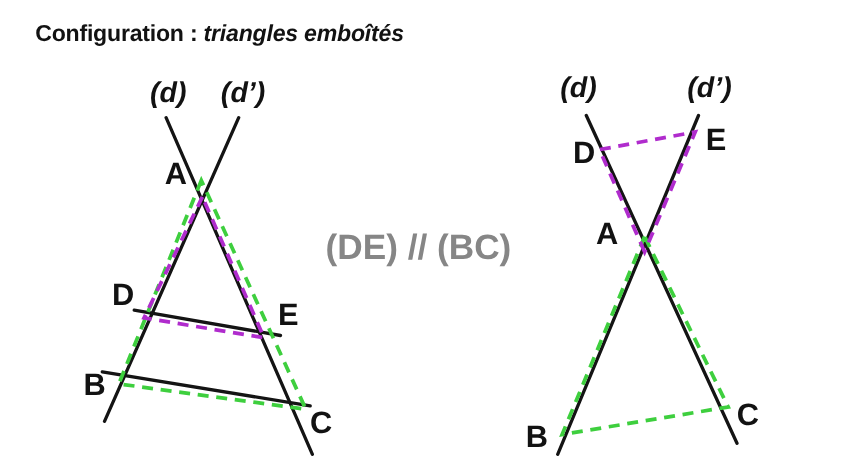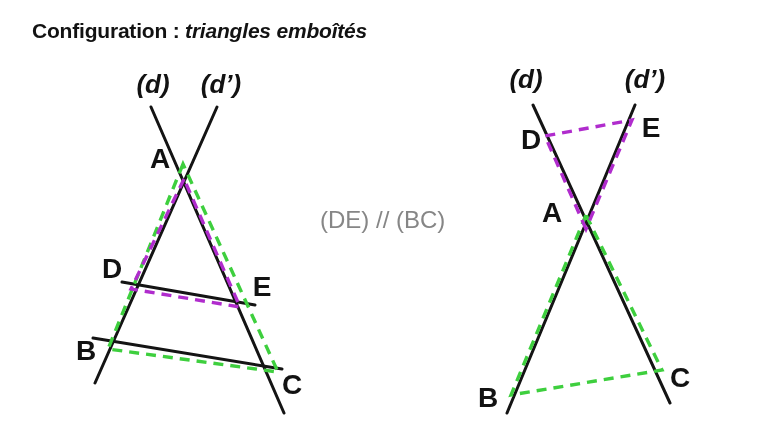--- a/index.html
+++ b/index.html
@@ -16,24 +16,23 @@
     position: absolute;
     font-size: 21px;
     font-weight: 700;
     color: #121212;
     letter-spacing: -0.2px;
     white-space: nowrap;
   }
   .fig-title .em { font-style: italic; }
   #center-label {
     position: absolute;
-    font-size: 24px;
-    font-weight: 400;
+    font-size: 32px;
+    font-weight: 700;
     white-space: nowrap;
-    margin-left: 24px;
   }
   svg { position: absolute; left: 0; top: 0; }
   text.point-label {
     font-family: "Liberation Sans", sans-serif;
     font-size: 28px;
     font-weight: 600;
     fill: #121212;
   }
   text.line-label {
     font-family: "Liberation Sans", sans-serif;

